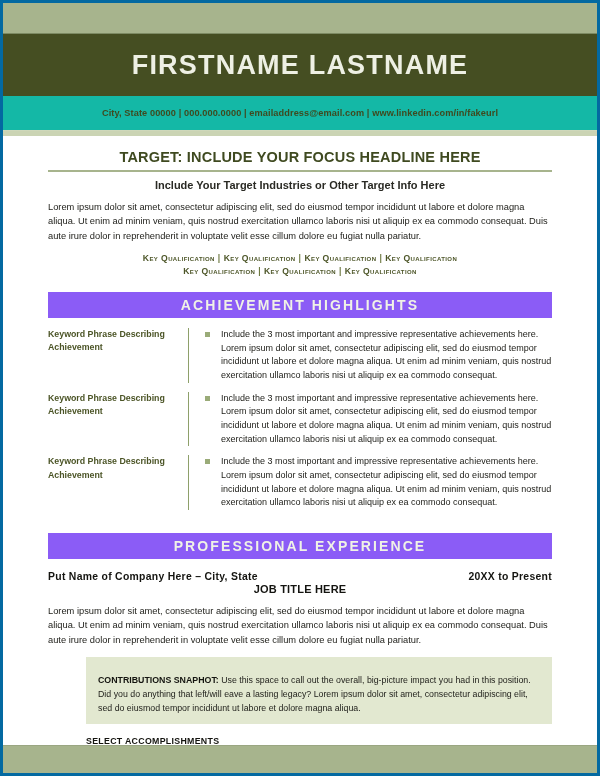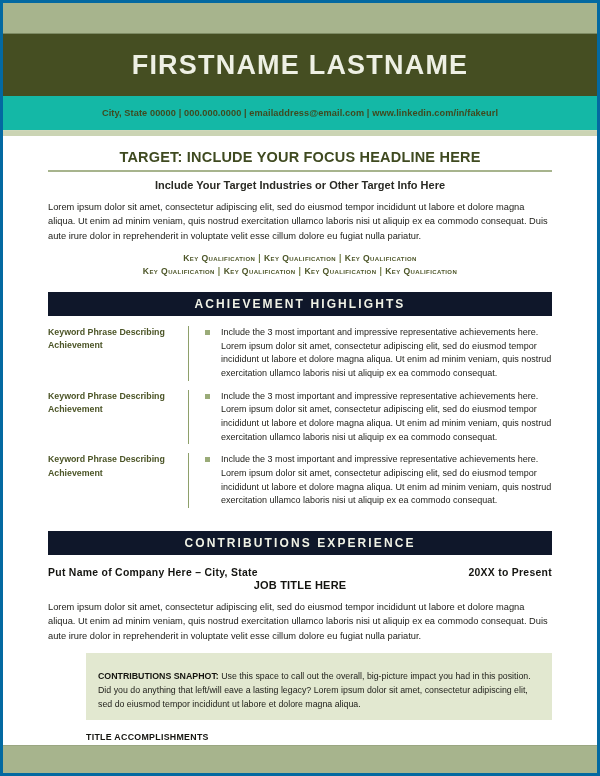--- a/index.html
+++ b/index.html
@@ -96,23 +96,23 @@
     font-size: 8.6px;
     font-weight: bold;
     color: #4c5527;
     font-variant: small-caps;
     letter-spacing: 0.4px;
     line-height: 1.5;
   }
   .keyquals .sep { color: #6e7a42; padding: 0 3px; }
   
   .section-bar {
-    background: #0f172a;
+    background: #8b5cf6;
     color: #f0f2e6;
-    font-size: 12px;
+    font-size: 14px;
     font-weight: bold;
     letter-spacing: 2.1px;
     text-align: center;
     padding: 5px 0 5px 0;
     margin-top: 14px;
   }
   
   .ach-list { padding-top: 10px; }
   .ach-row {
     display: flex;
@@ -230,24 +230,24 @@
 
   <div class="content">
 
     <div class="target-headline">TARGET: INCLUDE YOUR FOCUS HEADLINE HERE</div>
     <div class="rule-sage"></div>
     <div class="target-sub">Include Your Target Industries or Other Target Info Here</div>
     <div class="summary-para">Lorem ipsum dolor sit amet, consectetur adipiscing elit, sed do eiusmod tempor incididunt ut labore et dolore magna aliqua. Ut enim ad minim veniam, quis nostrud exercitation ullamco laboris nisi ut aliquip ex ea commodo consequat. Duis aute irure dolor in reprehenderit in voluptate velit esse cillum dolore eu fugiat nulla pariatur.</div>
 
     <div class="keyquals">
       <div>
+        <span>Key Qualification</span><span class="sep">|</span><span>Key Qualification</span><span class="sep">|</span><span>Key Qualification</span><span class="sep">|</span><span>Key Qualification</span>
+      </div>
+      <div>
         <span>Key Qualification</span><span class="sep">|</span><span>Key Qualification</span><span class="sep">|</span><span>Key Qualification</span>
-      </div>
-      <div>
-        <span>Key Qualification</span><span class="sep">|</span><span>Key Qualification</span><span class="sep">|</span><span>Key Qualification</span><span class="sep">|</span><span>Key Qualification</span>
       </div>
     </div>
 
     <div class="section-bar">ACHIEVEMENT HIGHLIGHTS</div>
 
     <div class="ach-list">
 
       <div class="ach-row">
         <div class="ach-key">Keyword Phrase Describing Achievement</div>
         <div class="ach-divider"></div>
@@ -270,37 +270,37 @@
         <div class="ach-key">Keyword Phrase Describing Achievement</div>
         <div class="ach-divider"></div>
         <div class="ach-body">
           <span class="sqbullet"></span>
           <span class="ach-text">Include the 3 most important and impressive representative achievements here. Lorem ipsum dolor sit amet, consectetur adipiscing elit, sed do eiusmod tempor incididunt ut labore et dolore magna aliqua. Ut enim ad minim veniam, quis nostrud exercitation ullamco laboris nisi ut aliquip ex ea commodo consequat.</span>
         </div>
       </div>
 
     </div>
 
-    <div class="section-bar">CONTRIBUTIONS EXPERIENCE</div>
+    <div class="section-bar">PROFESSIONAL EXPERIENCE</div>
 
     <div class="exp-head">
       <span>Put Name of Company Here – City, State</span>
       <span>20XX to Present</span>
     </div>
 
     <div class="job-title">JOB TITLE HERE</div>
 
     <div class="exp-para">Lorem ipsum dolor sit amet, consectetur adipiscing elit, sed do eiusmod tempor incididunt ut labore et dolore magna aliqua. Ut enim ad minim veniam, quis nostrud exercitation ullamco laboris nisi ut aliquip ex ea commodo consequat. Duis aute irure dolor in reprehenderit in voluptate velit esse cillum dolore eu fugiat nulla pariatur.</div>
 
     <div class="snapshot">
       <b>CONTRIBUTIONS SNAPHOT:</b>
       <span>Use this space to call out the overall, big-picture impact you had in this position. Did you do anything that left/will eave a lasting legacy? Lorem ipsum dolor sit amet, consectetur adipiscing elit, sed do eiusmod tempor incididunt ut labore et dolore magna aliqua.</span>
     </div>
 
-    <div class="select-acc">TITLE ACCOMPLISHMENTS</div>
+    <div class="select-acc">SELECT ACCOMPLISHMENTS</div>
 
     <div class="acc-list">
       <div class="acc-row">
         <span class="sqbullet"></span>
         <span class="acc-text"><b>Start with the result/benefit of the accomplishment and bold it</b> <span>Lorem ipsum dolor sit amet, consectetur adipiscing elit, sed do eiusmod tempor incididunt ut labore et dolore magna aliqua.</span></span>
       </div>
       <div class="acc-row">
         <span class="sqbullet"></span>
         <span class="acc-text"><b>Start with the result/benefit of the accomplishment and bold it</b> <span>Lorem ipsum dolor sit amet, consectetur adipiscing elit, sed do eiusmod tempor incididunt ut labore et dolore magna aliqua.</span></span>
       </div>

